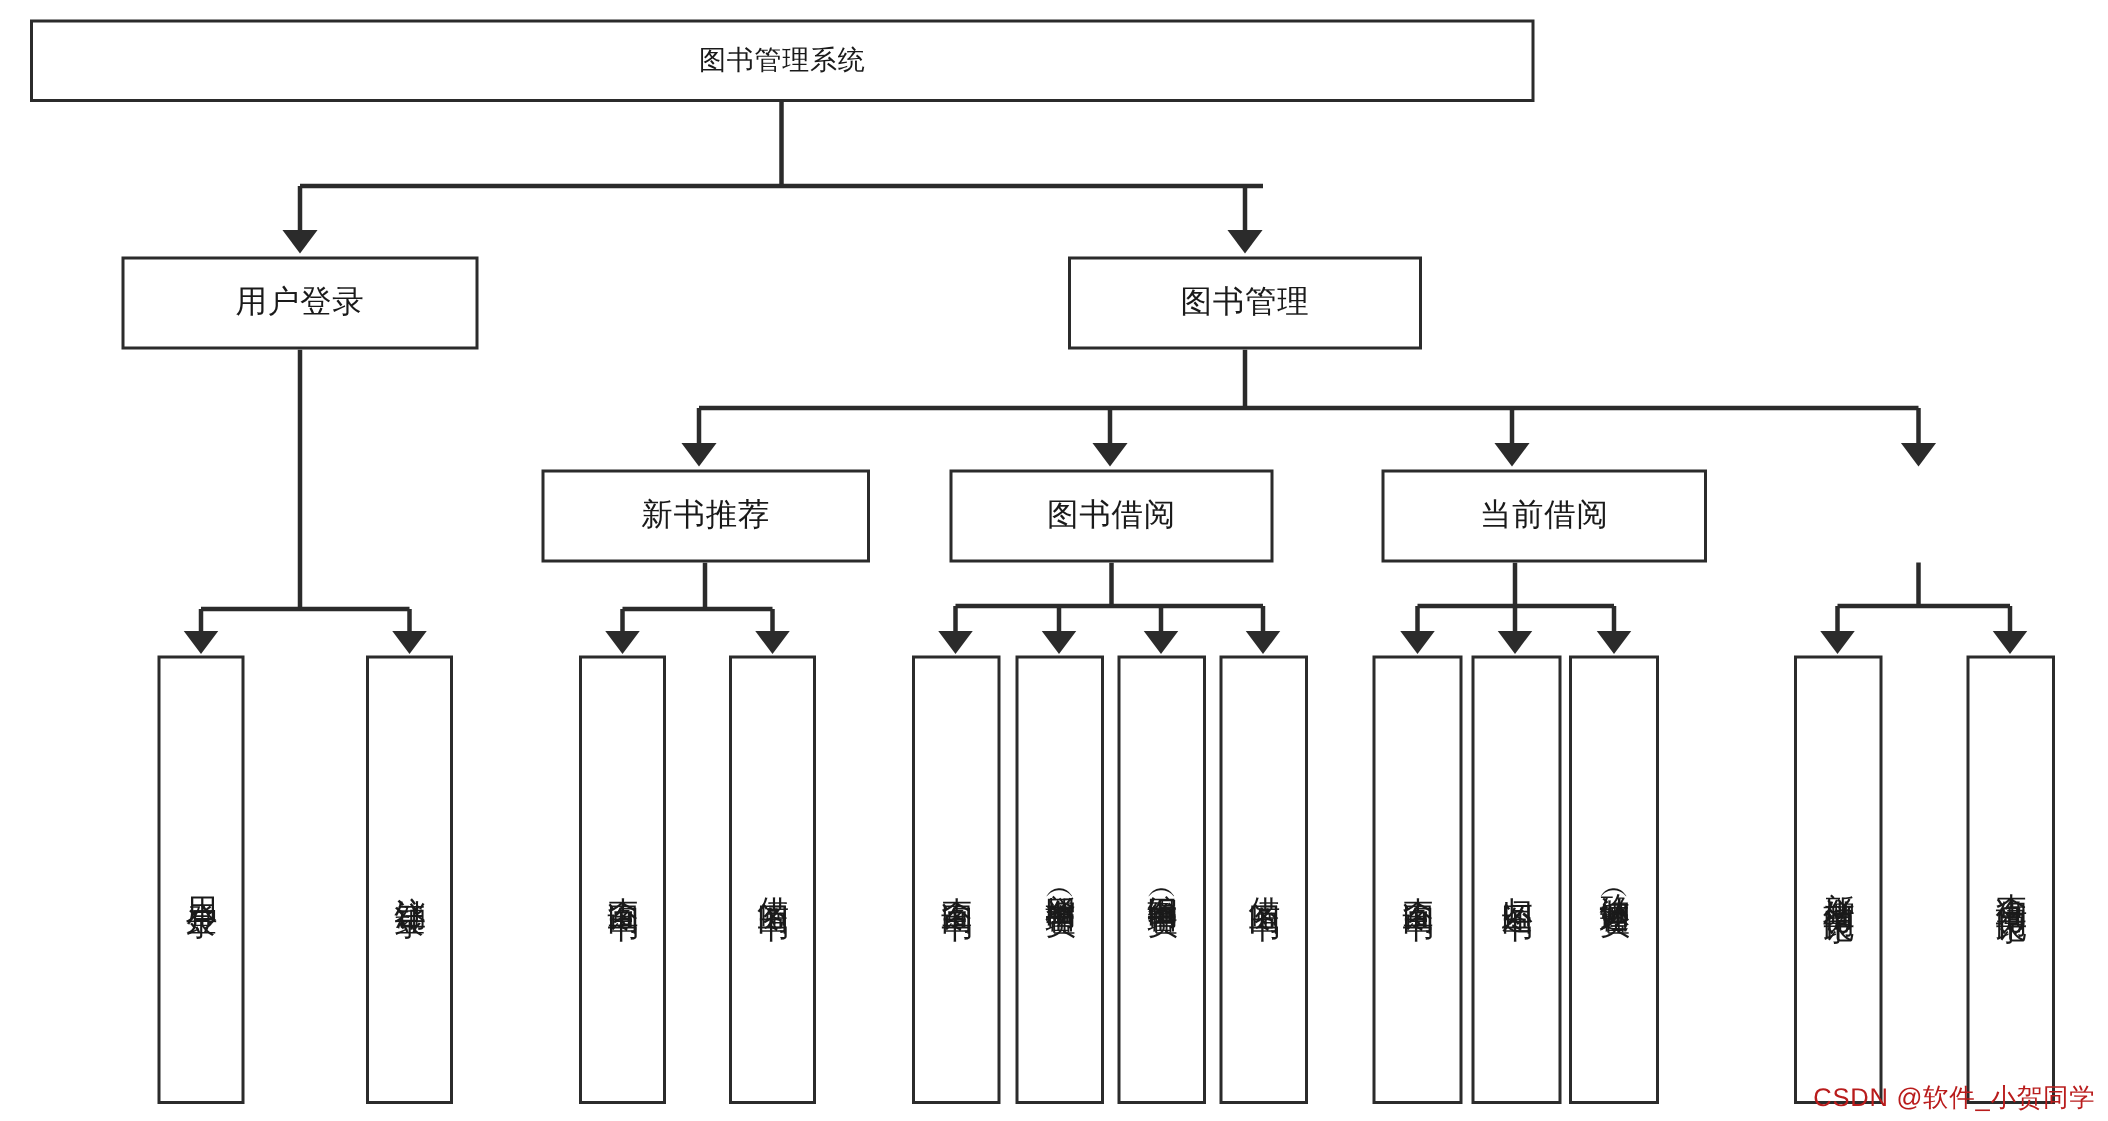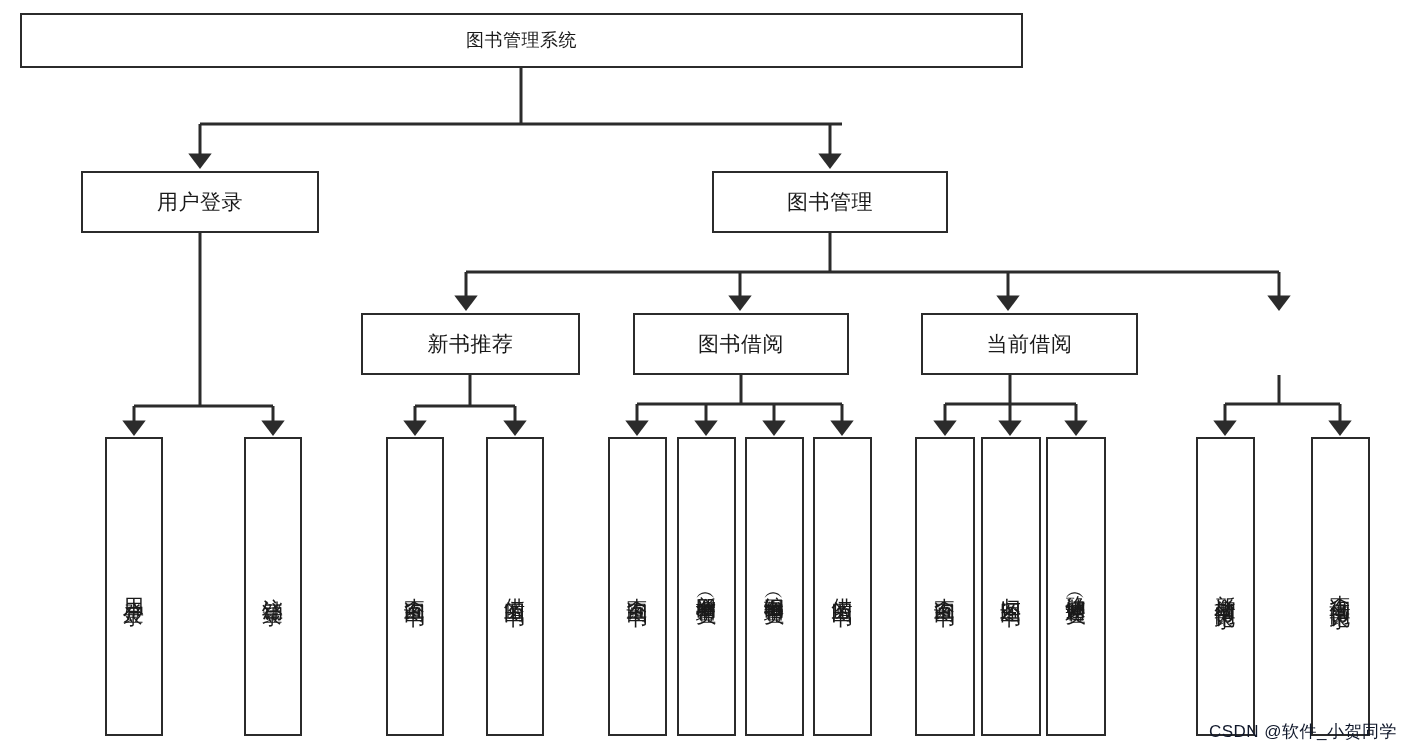--- a/index.html
+++ b/index.html
@@ -69,21 +69,21 @@
   }
   .node.vertical.tall-text .node-label {
     font-size: 20px;
     letter-spacing: 1.5px;
   }
   #watermark {
     position: absolute;
     right: 8px;
     bottom: 4px;
     font-size: 17px;
-    color: #0f172a;
+    color: #b91c1c;
     white-space: nowrap;
     z-index: 5;
     letter-spacing: 0.5px;
   }
 </style>
 </head>
 <body>
 
 <div id="diagram-root">
 

